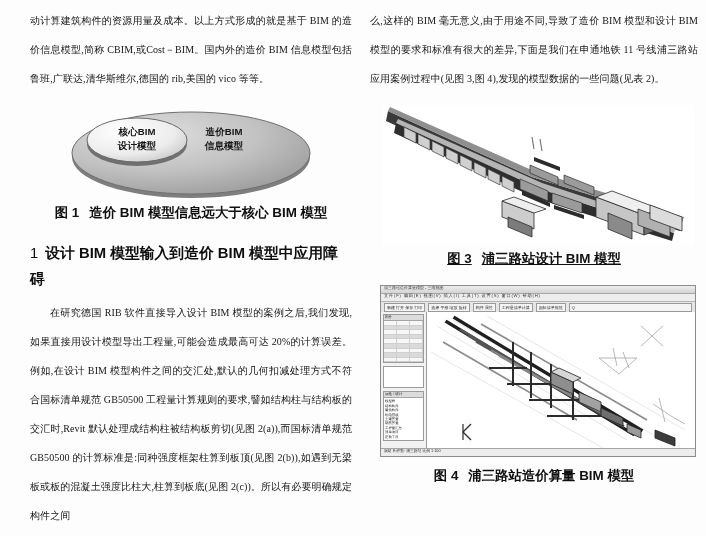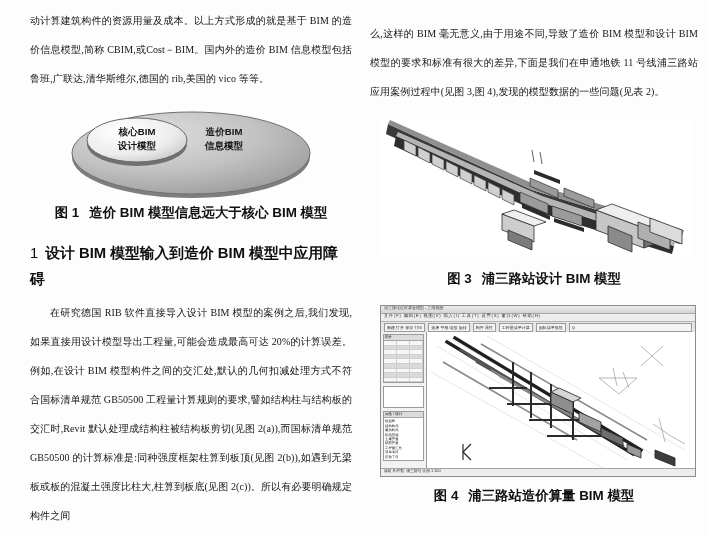--- a/index.html
+++ b/index.html
@@ -25,21 +25,21 @@
   .column {
     position: relative;
     box-sizing: border-box;
   }
   .col-left {
     width: 370px;
     padding: 0 18px 0 30px;
   }
   .col-right {
     width: 336px;
-    padding: 13px 8px 0 0;
+    padding: 0 8px 0 0;
   }
 
   
   .para {
     font-size: 10px;
     line-height: 29px;
     text-align: justify;
     text-justify: inter-ideograph;
     letter-spacing: 0.1px;
     margin: 0;
@@ -88,21 +88,21 @@
 
   
   .fig3-frame {
     margin: 12px 0 0 12px;
     width: 312px;
     height: 140px;
     position: relative;
     overflow: hidden;
     background: #ffffff;
   }
-  .fig3-caption { margin-top: 11px; }
+  .fig3-caption { margin-top: 4px; text-decoration: underline; }
 
   
   .fig4-frame {
     margin: 16px 0 0 10px;
     width: 316px;
     height: 172px;
     border: 1px solid #8c8c8c;
     background: #ffffff;
     position: relative;
     overflow: hidden;

